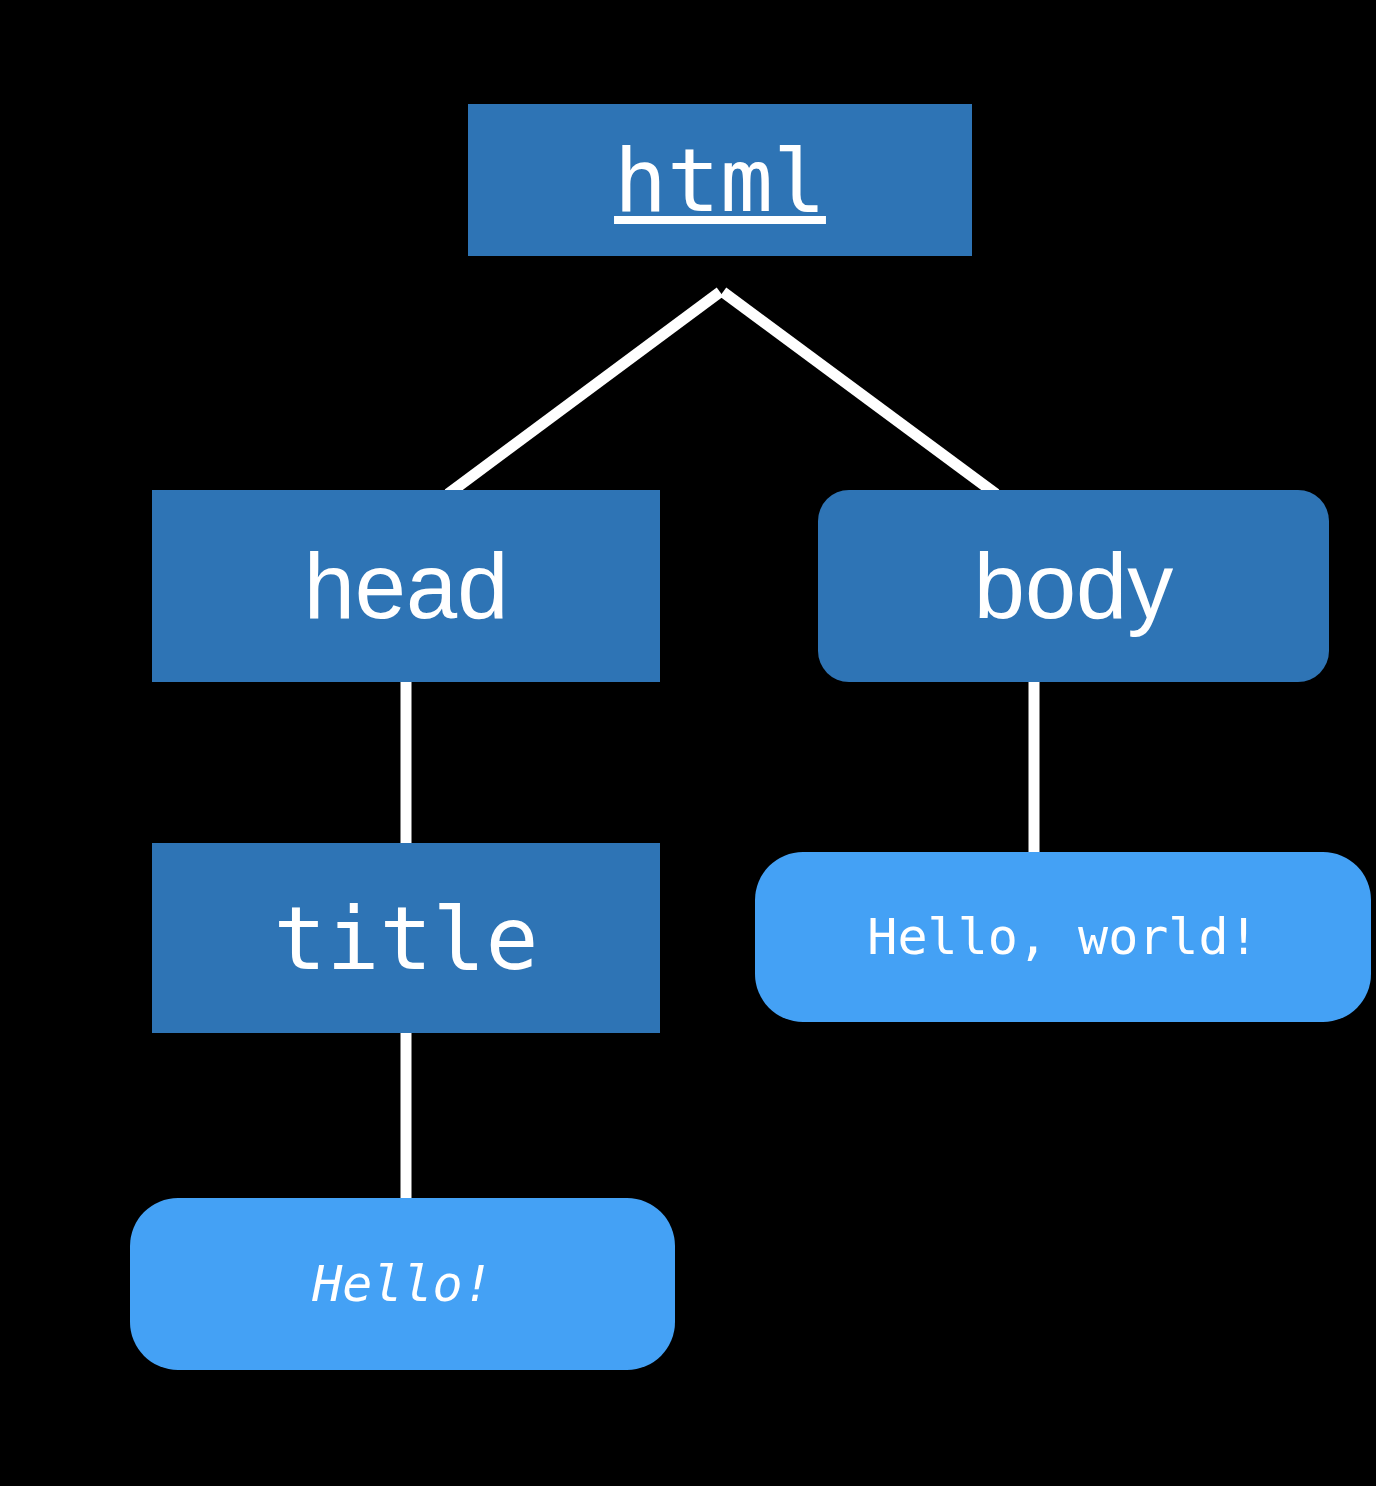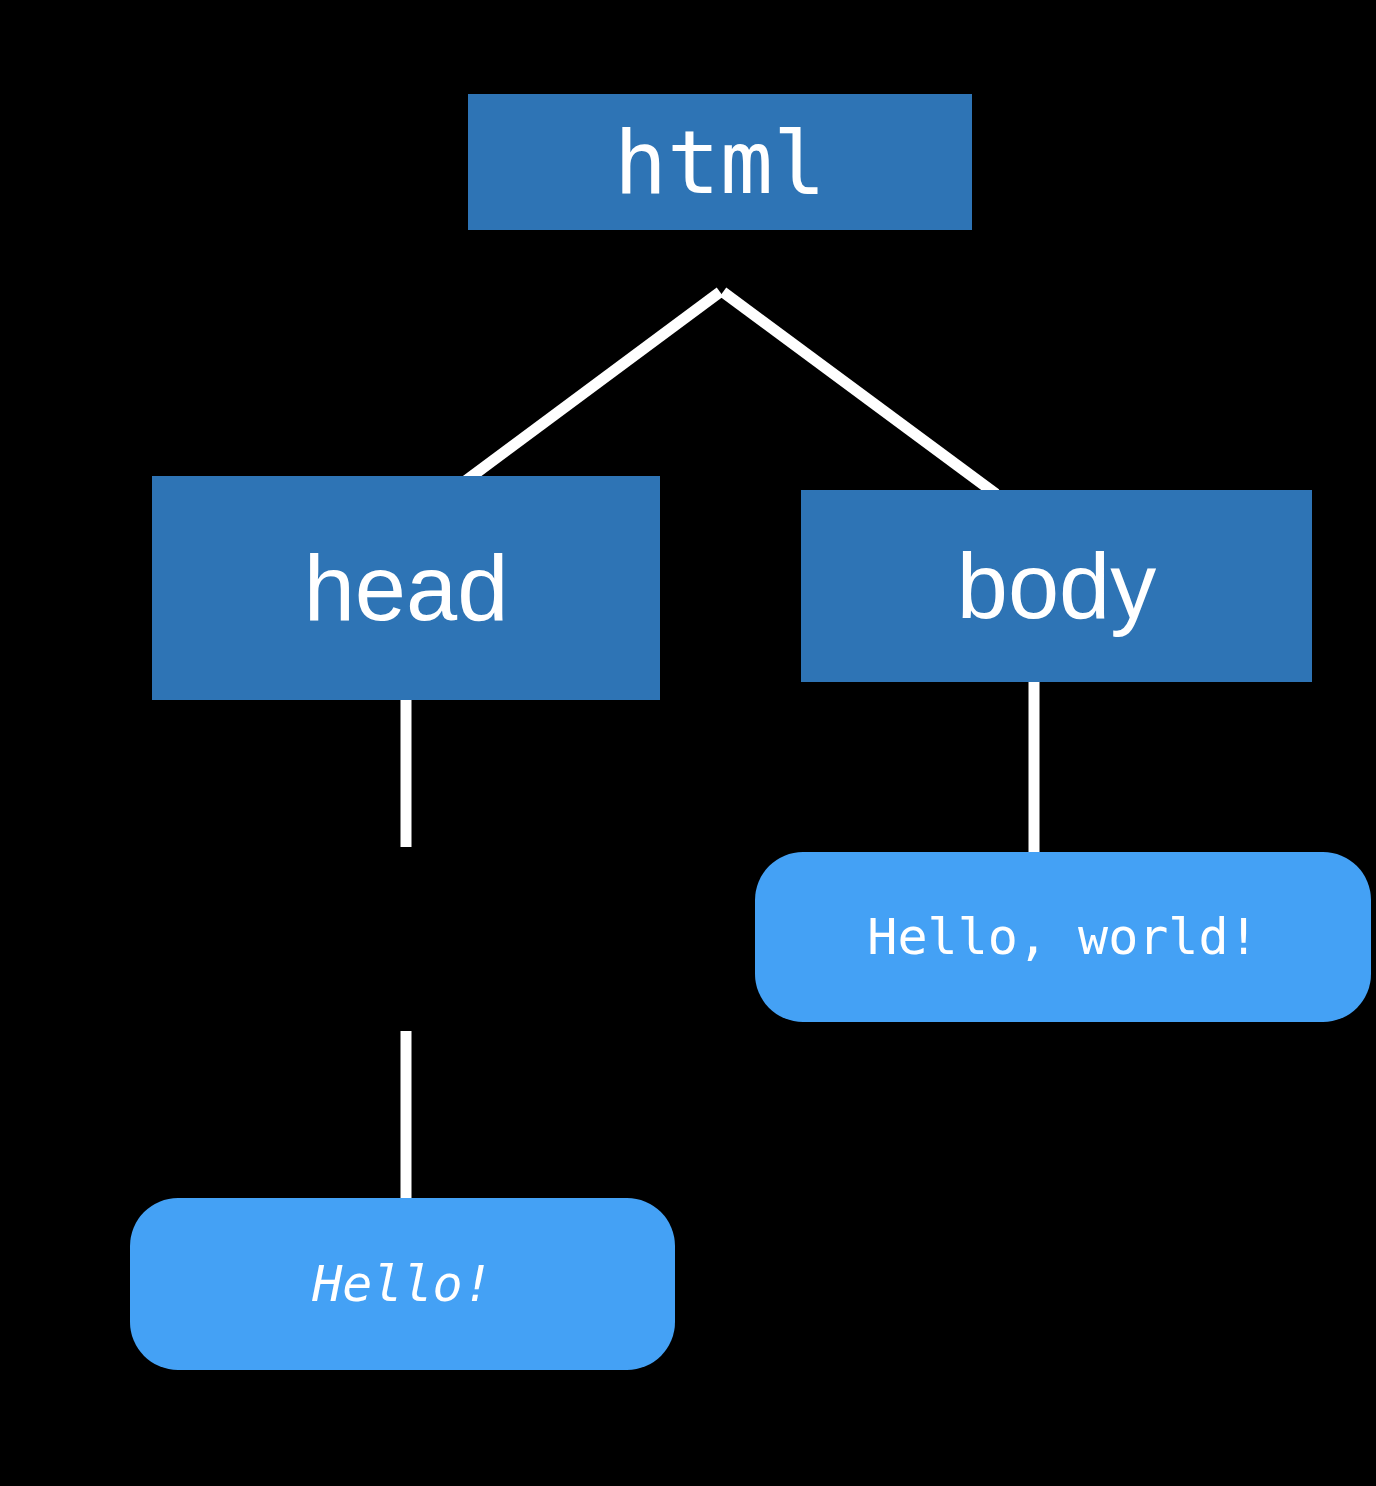--- a/index.html
+++ b/index.html
@@ -47,23 +47,23 @@
     font-size: 50px;
   }
   .mono {
     font-family: "DejaVu Sans Mono", "Liberation Mono", monospace;
     font-size: 88px;
   }
   .sans {
     font-family: "Liberation Sans", "DejaVu Sans", sans-serif;
     font-size: 92px;
   }
-  .node-html        { left: 468px; top: 94px;  width: 504px; height: 136px; }
-  .node-head        { left: 152px; top: 476px;  width: 508px; height: 224px; }
-  .node-body        { left: 801px; top: 490px;  width: 511px; height: 192px; }
+  .node-html        { left: 468px; top: 104px;  width: 504px; height: 152px; text-decoration: underline; }
+  .node-head        { left: 152px; top: 490px;  width: 508px; height: 192px; }
+  .node-body        { left: 818px; top: 490px;  width: 511px; height: 192px; border-radius: 31px; }
   .node-title       { left: 152px; top: 843px;  width: 508px; height: 190px; }
   .node-hello-world { left: 755px; top: 852px;  width: 616px; height: 170px; }
   .node-hello       { left: 130px; top: 1198px; width: 545px; height: 172px; font-style: italic; }
 </style>
 </head>
 <body>
 
 <div class="canvas">
 
   <svg class="connectors" viewBox="0 0 1376 1486" xmlns="http://www.w3.org/2000/svg">
@@ -79,20 +79,23 @@
   </div>
 
   <div class="node element sans node-head">
     <span>head</span>
   </div>
 
   <div class="node element sans node-body">
     <span>body</span>
   </div>
 
+  <div class="node element mono node-title">
+    <span>title</span>
+  </div>
 
   <div class="node textnode node-hello-world">
     <span>Hello, world!</span>
   </div>
 
   <div class="node textnode node-hello">
     <span>Hello!</span>
   </div>
 
 </div>

